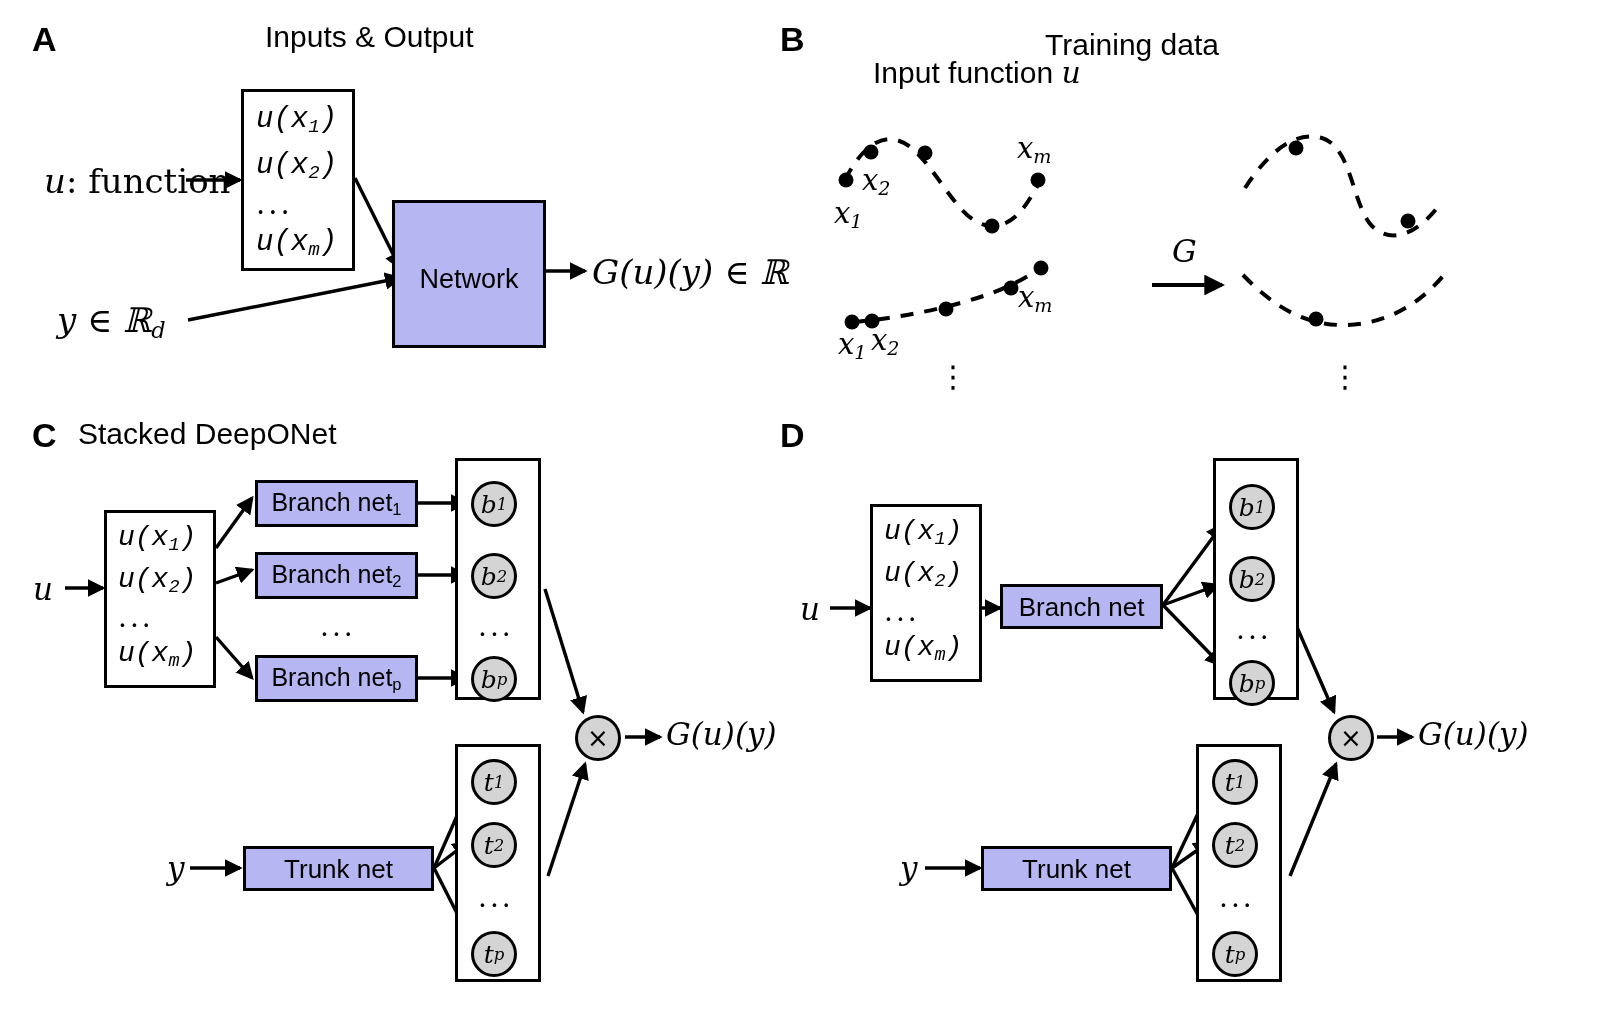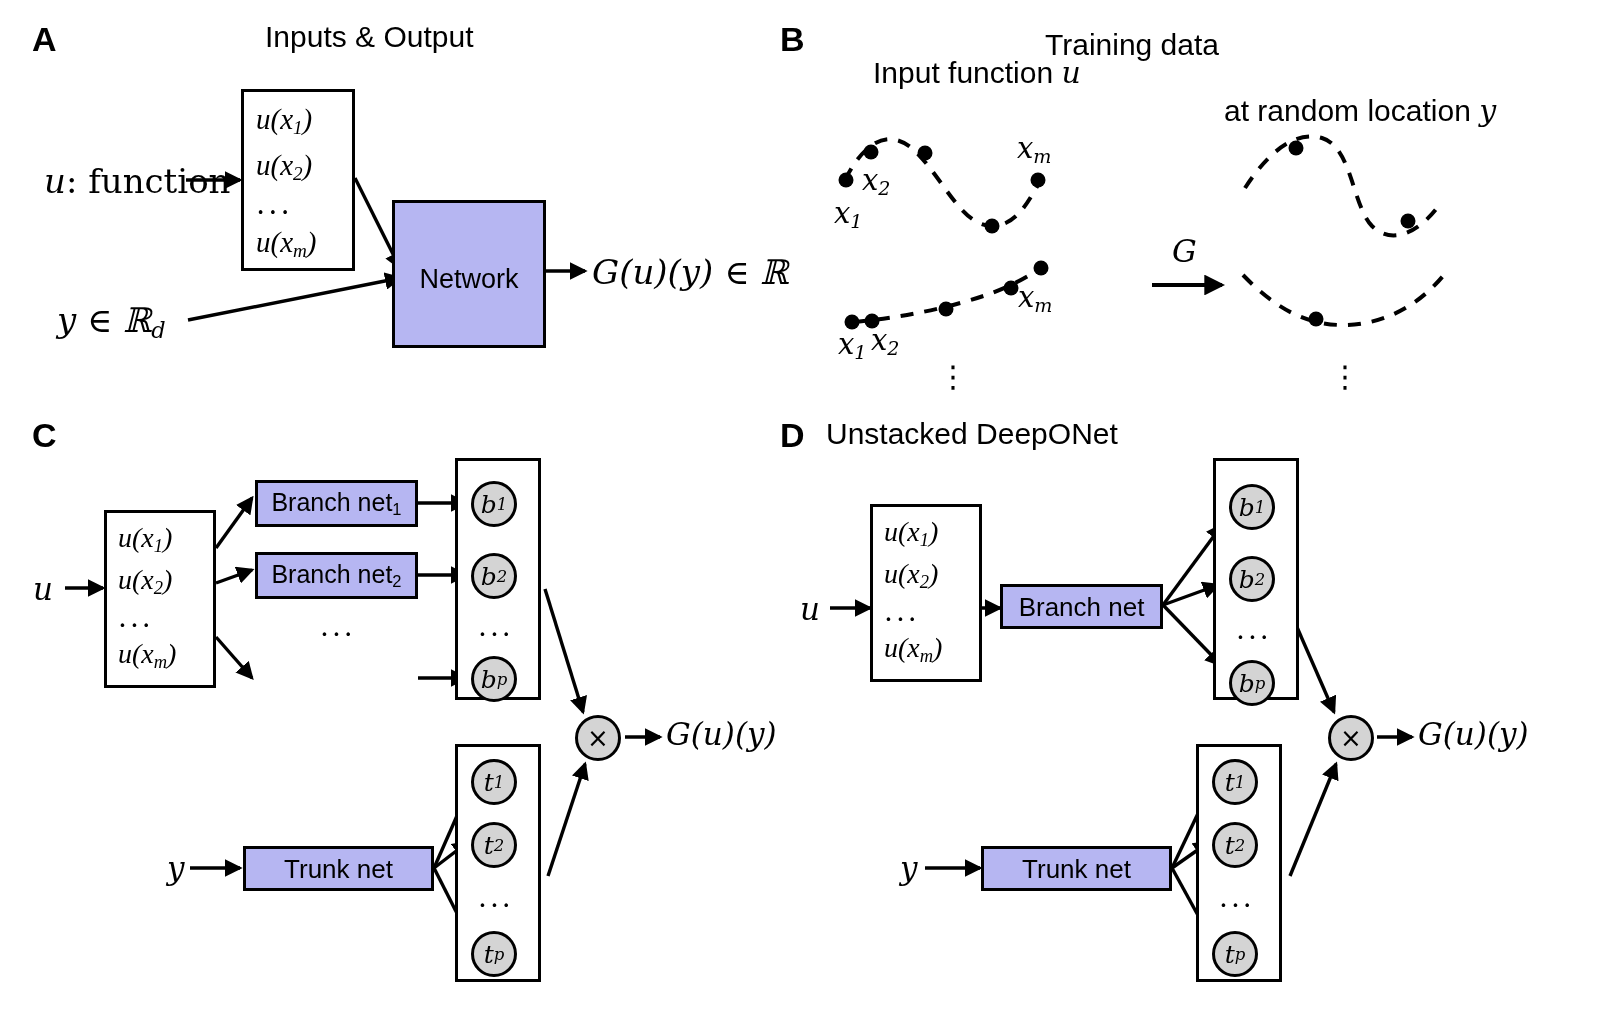--- a/index.html
+++ b/index.html
@@ -12,21 +12,21 @@
   .panel-title{position:absolute;font-size:30px;font-family:"Liberation Sans",sans-serif;
        line-height:1;white-space:nowrap;}
   .mathlbl{position:absolute;font-family:"DejaVu Serif",serif;font-style:italic;
        font-size:34px;line-height:1;white-space:nowrap;}
   .boxlbl{position:absolute;font-family:"Liberation Sans",sans-serif;font-size:27px;
        line-height:1;white-space:nowrap;}
   .vecbox{position:absolute;border:3px solid #000;background:#fff;box-sizing:border-box;}
   .netbox{position:absolute;border:3px solid #000;background:#b6b6f2;box-sizing:border-box;
        display:flex;align-items:center;justify-content:center;}
   .plainbox{position:absolute;border:3px solid #000;background:#fff;box-sizing:border-box;}
-  .vecitem{position:absolute;font-family:Liberation Serif, serif;font-style:italic;
+  .vecitem{position:absolute;font-family:Liberation Mono, monospace;font-style:italic;
        font-size:29px;white-space:nowrap;line-height:1;}
   .dots{position:absolute;font-family:"DejaVu Serif",serif;font-size:29px;
        letter-spacing:3px;line-height:1;}
   .vdots{position:absolute;font-family:"DejaVu Serif",serif;font-size:30px;line-height:1;}
   .node{position:absolute;border:3px solid #000;border-radius:50%;background:#d4d4d4;
        box-sizing:border-box;display:flex;align-items:center;justify-content:center;
        font-family:"DejaVu Serif",serif;font-style:italic;font-size:25px;}
   .mulnode{position:absolute;border:3px solid #000;border-radius:50%;background:#d4d4d4;
        box-sizing:border-box;display:flex;align-items:center;justify-content:center;
        font-family:"DejaVu Sans",sans-serif;font-size:26px;font-weight:normal;}
@@ -138,53 +138,54 @@
   <div class="mathlbl" style="left:592px;top:255px;">
     G(u)(y) ∈ ℝ
   </div>
 
   <div class="panel-letter" style="left:780px;top:22px;">B</div>
   <div class="panel-title" style="left:1045px;top:30px;">Training data</div>
 
   <div class="panel-title" style="left:873px;top:58px;">
     Input function <span class="it" style="font-family:'DejaVu Serif',serif;">u</span>
   </div>
-  <div class="panel-title" style="left:1224px;top:96px;">
-    at random location <span class="it" style="font-family:'DejaVu Serif',serif;">y</span>
-  </div>
 
   <div class="mathlbl" style="left:862px;top:166px;font-size:29px;">x<sub>2</sub></div>
   <div class="mathlbl" style="left:834px;top:199px;font-size:29px;">x<sub>1</sub></div>
   <div class="mathlbl" style="left:1017px;top:134px;font-size:29px;">x<sub>m</sub></div>
 
   <div class="mathlbl" style="left:838px;top:330px;font-size:29px;">x<sub>1</sub></div>
   <div class="mathlbl" style="left:871px;top:326px;font-size:29px;">x<sub>2</sub></div>
   <div class="mathlbl" style="left:1018px;top:283px;font-size:29px;">x<sub>m</sub></div>
 
   <div class="mathlbl" style="left:1172px;top:236px;font-size:31px;">G</div>
 
   <div class="vdots" style="left:938px;top:362px;font-size:30px;">⋮</div>
   <div class="vdots" style="left:1330px;top:362px;font-size:30px;">⋮</div>
 
   <div class="panel-letter" style="left:32px;top:418px;">C</div>
+  <div class="panel-title" style="left:78px;top:419px;">Stacked DeepONet</div>
 
   <div class="mathlbl" style="left:33px;top:574px;font-size:31px;">u</div>
 
   <div class="vecbox" style="left:104px;top:510px;width:112px;height:178px;"></div>
   <div class="vecitem" style="left:118px;top:524px;font-size:28px;">u(x<sub>1</sub>)</div>
   <div class="vecitem" style="left:118px;top:566px;font-size:28px;">u(x<sub>2</sub>)</div>
   <div class="dots" style="left:118px;top:604px;font-size:28px;">...</div>
   <div class="vecitem" style="left:118px;top:640px;font-size:28px;">u(x<sub>m</sub>)</div>
 
   <div class="netbox" style="left:255px;top:480px;width:163px;height:47px;text-align:right;">
     <span class="boxlbl" style="position:static;font-size:25px;">Branch net<sub>1</sub></span>
   </div>
   <div class="netbox" style="left:255px;top:552px;width:163px;height:47px;">
     <span class="boxlbl" style="position:static;font-size:25px;">Branch net<sub>2</sub></span>
   </div>
+  <div class="netbox" style="left:255px;top:655px;width:163px;height:47px;">
+    <span class="boxlbl" style="position:static;font-size:25px;">Branch net<sub>p</sub></span>
+  </div>
   <div class="dots" style="left:320px;top:613px;font-size:28px;">...</div>
 
   <div class="plainbox" style="left:455px;top:458px;width:86px;height:242px;"></div>
   <div class="node" style="left:471px;top:481px;width:46px;height:46px;">b<sub>1</sub></div>
   <div class="node" style="left:471px;top:553px;width:46px;height:46px;">b<sub>2</sub></div>
   <div class="node" style="left:471px;top:656px;width:46px;height:46px;">b<sub>p</sub></div>
   <div class="dots" style="left:478px;top:613px;font-size:28px;">...</div>
 
   <div class="mathlbl" style="left:167px;top:853px;font-size:31px;">y</div>
   <div class="netbox" style="left:243px;top:846px;width:191px;height:45px;">
@@ -194,21 +195,20 @@
   <div class="plainbox" style="left:455px;top:744px;width:86px;height:238px;"></div>
   <div class="node" style="left:471px;top:759px;width:46px;height:46px;">t<sub>1</sub></div>
   <div class="node" style="left:471px;top:822px;width:46px;height:46px;">t<sub>2</sub></div>
   <div class="node" style="left:471px;top:931px;width:46px;height:46px;">t<sub>p</sub></div>
   <div class="dots" style="left:478px;top:884px;font-size:28px;">...</div>
 
   <div class="mulnode" style="left:575px;top:715px;width:46px;height:46px;">×</div>
   <div class="mathlbl" style="left:666px;top:719px;font-size:31px;">G(u)(y)</div>
 
   <div class="panel-letter" style="left:780px;top:418px;">D</div>
-  <div class="panel-title" style="left:826px;top:419px;">Unstacked DeepONet</div>
 
   <div class="mathlbl" style="left:800px;top:594px;font-size:31px;">u</div>
 
   <div class="vecbox" style="left:870px;top:504px;width:112px;height:178px;"></div>
   <div class="vecitem" style="left:884px;top:518px;font-size:28px;">u(x<sub>1</sub>)</div>
   <div class="vecitem" style="left:884px;top:560px;font-size:28px;">u(x<sub>2</sub>)</div>
   <div class="dots" style="left:884px;top:598px;font-size:28px;">...</div>
   <div class="vecitem" style="left:884px;top:634px;font-size:28px;">u(x<sub>m</sub>)</div>
 
   <div class="netbox" style="left:1000px;top:584px;width:163px;height:45px;">

